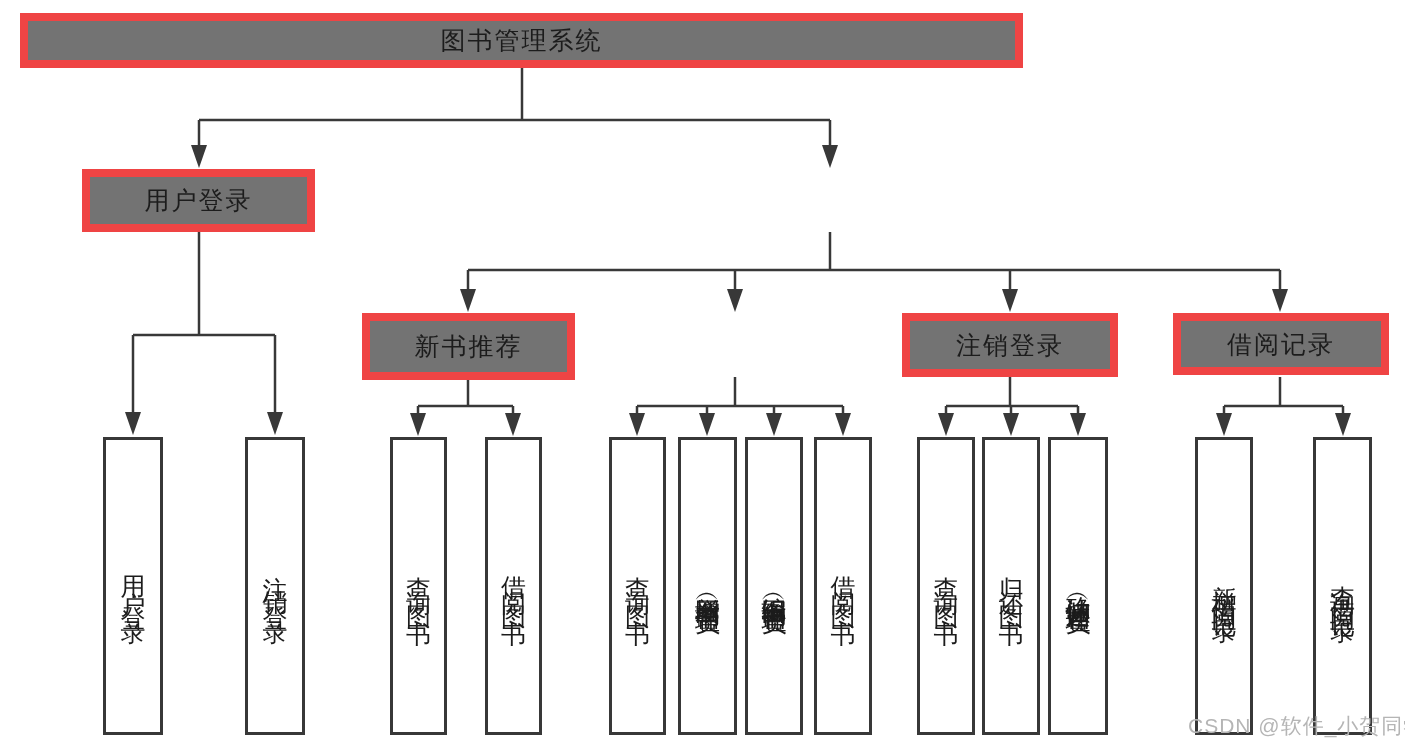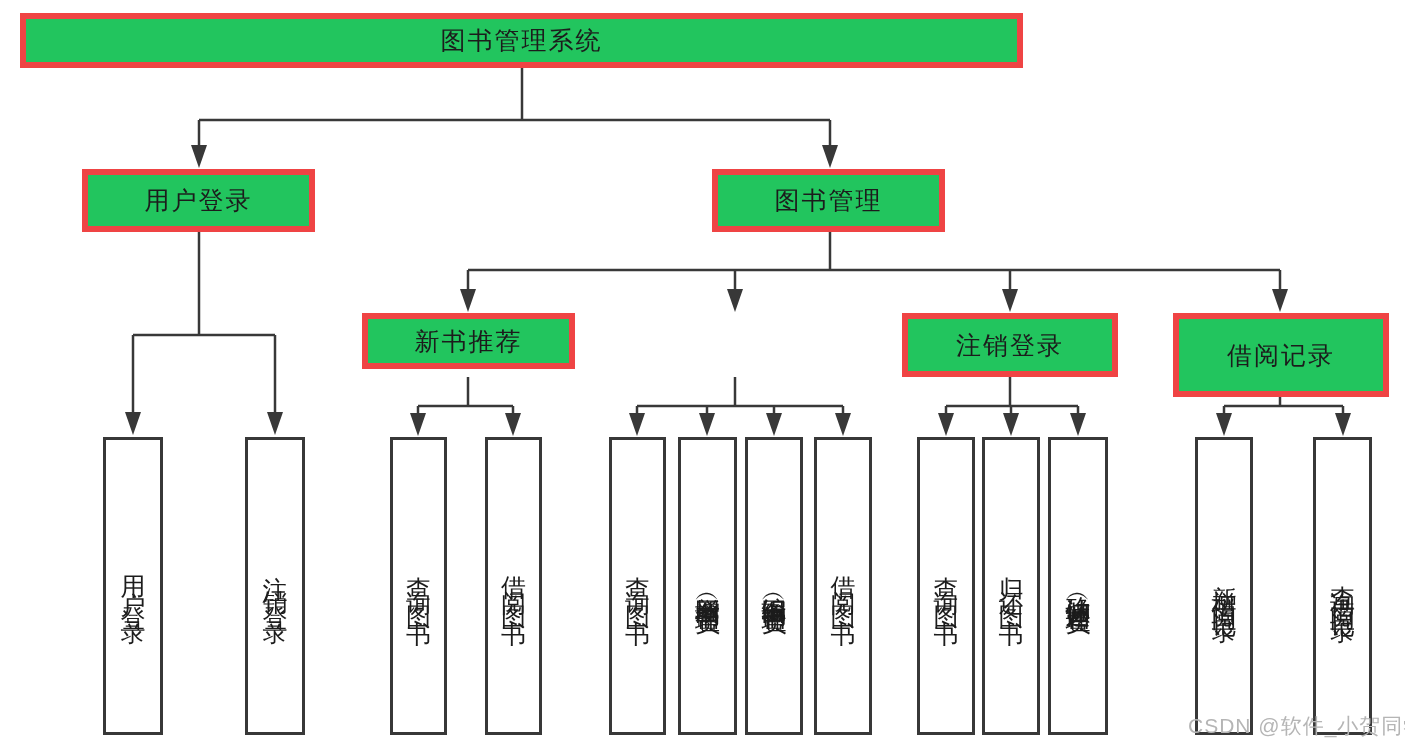--- a/index.html
+++ b/index.html
@@ -31,39 +31,39 @@
   }
   #connectors polygon {
     fill: #383838;
     stroke: none;
   }
 
   
   .node {
     position: absolute;
     z-index: 2;
-    background: #22c55e;
-    border: 6px solid #ef4444;
+    background: #737373;
+    border: 8px solid #ef4444;
     display: flex;
     align-items: center;
     justify-content: center;
     color: #1c1c1c;
     font-size: 25px;
     letter-spacing: 2px;
     white-space: nowrap;
     text-align: center;
   }
 
   #n-root    { left: 20px;   top: 13px;  width: 1003px; height: 55px; }
   #n-user    { left: 82px;   top: 169px; width: 233px;  height: 63px; }
   #n-mgmt    { left: 712px;  top: 169px; width: 233px;  height: 63px; }
-  #n-rec     { left: 362px;  top: 313px; width: 213px;  height: 56px; }
+  #n-rec     { left: 362px;  top: 313px; width: 213px;  height: 67px; }
   #n-borrow  { left: 628px;  top: 313px; width: 214px;  height: 64px; }
   #n-current { left: 902px;  top: 313px; width: 216px;  height: 64px; }
-  #n-record  { left: 1173px; top: 313px; width: 216px;  height: 84px; }
+  #n-record  { left: 1173px; top: 313px; width: 216px;  height: 62px; }
 
   
   .leaf {
     position: absolute;
     z-index: 2;
     top: 437px;
     height: 298px;
     background: #ffffff;
     border: 3px solid #383838;
     display: flex;
@@ -185,21 +185,20 @@
       <path d="M1224 406 V417"></path>
       <polygon points="1216,413 1232,413 1224,436"></polygon>
       <path d="M1343 406 V417"></path>
       <polygon points="1335,413 1351,413 1343,436"></polygon>
     </g>
   </svg>
 
   <div class="node" id="n-root">图书管理系统</div>
 
   <div class="node" id="n-user">用户登录</div>
-  <div class="node" id="n-mgmt">图书管理</div>
 
   <div class="node" id="n-rec">新书推荐</div>
   <div class="node" id="n-current">注销登录</div>
   <div class="node" id="n-record">借阅记录</div>
 
   <div class="leaf" id="lf-u1">
     <span class="vtext ls-wide">用户登录</span>
   </div>
   <div class="leaf" id="lf-u2">
     <span class="vtext ls-wide">注销登录</span>

